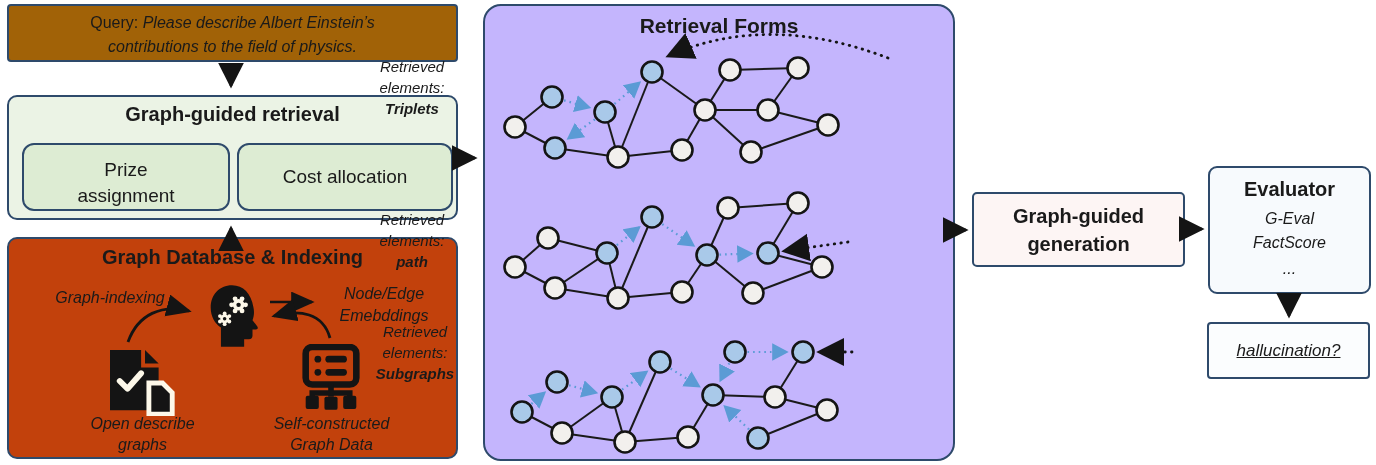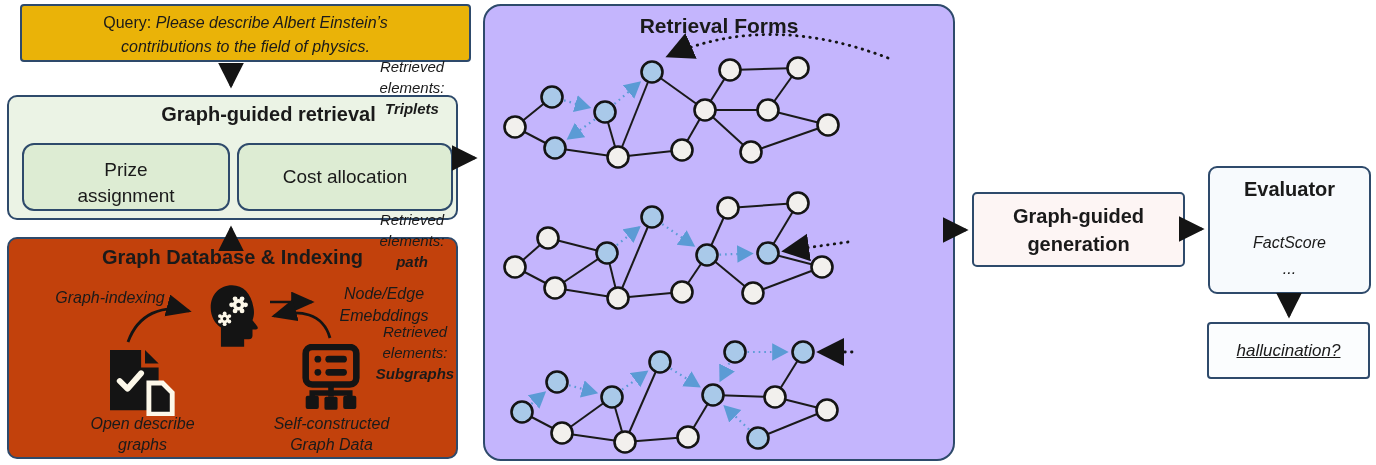--- a/index.html
+++ b/index.html
@@ -4,24 +4,24 @@
 <style>
   html,body{margin:0;padding:0;background:#ffffff;}
   #canvas{position:relative;width:1376px;height:465px;background:#ffffff;overflow:hidden;
           font-family:"Liberation Sans",sans-serif;color:#1a1a1a;}
   .box{position:absolute;box-sizing:border-box;border:2.4px solid #2e4a6b;background:#fff;}
   .ital{font-style:italic;}
   .bold{font-weight:700;}
   .ctr{text-align:center;}
   .abs{position:absolute;}
   
-  #query-box{left:7px;top:4px;width:451px;height:58px;border-radius:4px;background:#eab308;
-             font-size:16px;line-height:24px;padding-top:5px;margin-left:13px;}
+  #query-box{left:7px;top:4px;width:451px;height:58px;border-radius:4px;background:#a16207;
+             font-size:16px;line-height:24px;padding-top:5px;}
   #retrieval-box{left:7px;top:95px;width:451px;height:125px;border-radius:10px;background:#ebf3e5;}
-  #retrieval-title{left:0;top:6px;width:100%;font-size:20px;margin-left:36px;}
+  #retrieval-title{left:0;top:6px;width:100%;font-size:20px;}
   .subbox{position:absolute;box-sizing:border-box;border:2.4px solid #2e4a6b;border-radius:12px;
           background:#ddecd3;font-size:19px;}
   #prize-box{left:13px;top:46px;width:208px;height:68px;line-height:26px;padding-top:12px;}
   #cost-box{left:228px;top:46px;width:216px;height:68px;display:flex;align-items:center;justify-content:center;}
   #db-box{left:7px;top:237px;width:451px;height:222px;border-radius:10px;background:#c2410c;}
   #db-title{left:0;top:7px;width:100%;font-size:20px;}
   #graph-indexing-label{left:26px;top:50px;width:150px;font-size:16px;}
   #embeddings-label{left:300px;top:44px;width:150px;font-size:16px;line-height:22px;}
   #open-kg-label{left:46px;top:174px;width:175px;font-size:16px;line-height:21px;}
   #self-label{left:235px;top:174px;width:175px;font-size:16px;line-height:21px;}
@@ -144,20 +144,21 @@
     <div class="bold">Subgraphs</div>
   </div>
 
   <div id="generation-box" class="box bold">
     <div>Graph-guided</div>
     <div>generation</div>
   </div>
 
   <div id="evaluator-box" class="box">
     <div id="evaluator-title" class="abs ctr bold">Evaluator</div>
+    <div class="eval-item" style="top:42px">G-Eval</div>
     <div class="eval-item" style="top:66px">FactScore</div>
     <div class="eval-item" style="top:92px">...</div>
   </div>
 
   <div id="hallucination-box" class="box">
     <span>hallucination?</span>
   </div>
 
   <svg id="overlay-svg">
     <defs>

